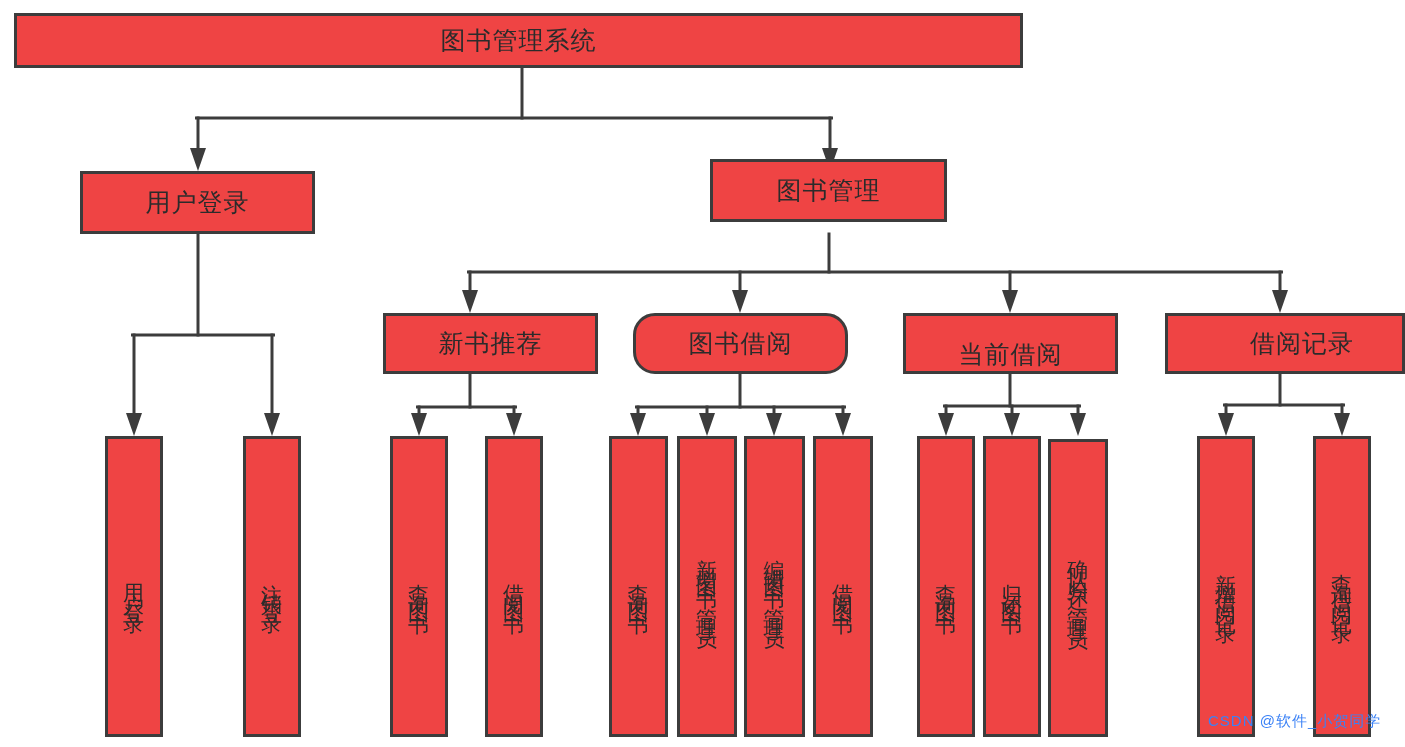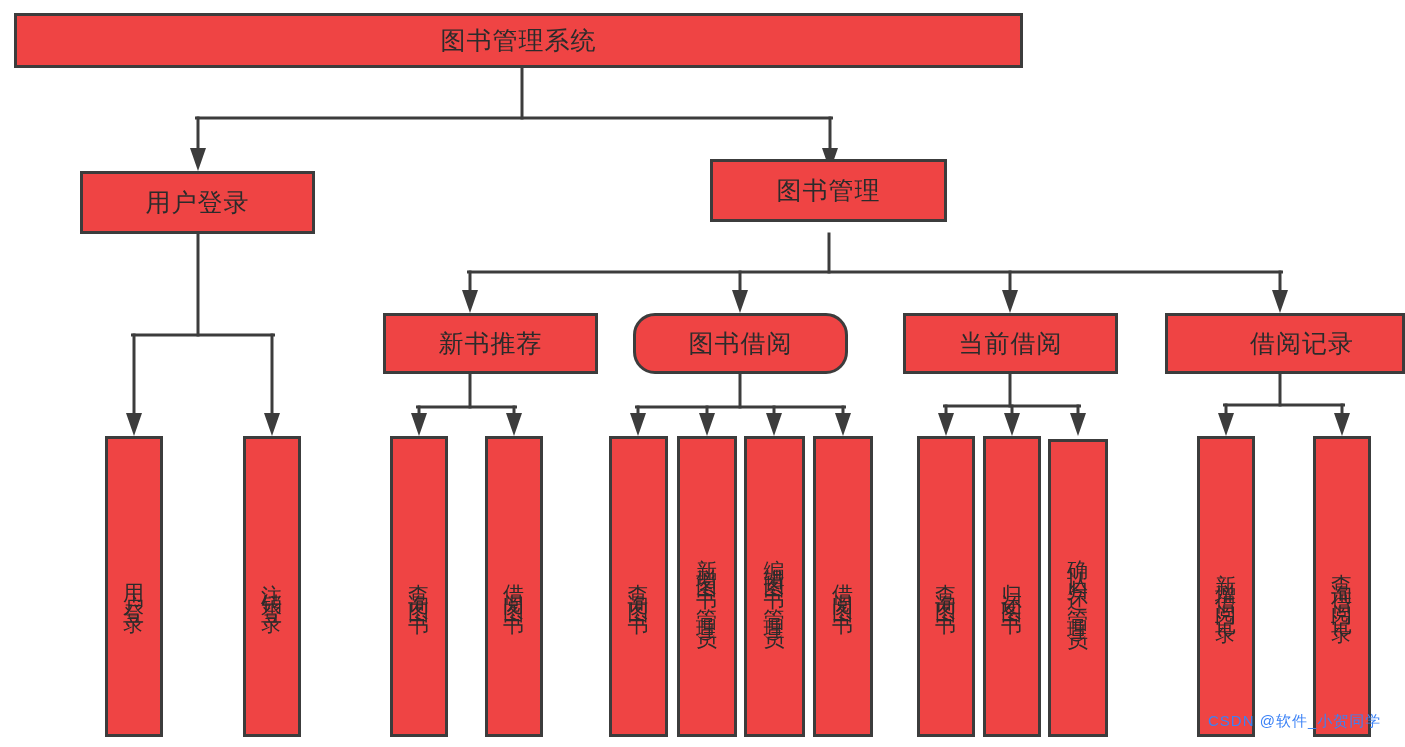--- a/index.html
+++ b/index.html
@@ -121,21 +121,21 @@
   <div class="node hnode" style="left:710px; top:159px; width:237px; height:63px;">
     <span>图书管理</span>
   </div>
 
   <div class="node hnode" style="left:363px; top:313px; width:215px; height:61px;margin-left:20px;">
     <span>新书推荐</span>
   </div>
   <div class="node hnode" style="left:633px; top:313px; width:215px; height:61px;border-radius:22px;">
     <span>图书借阅</span>
   </div>
-  <div class="node hnode" style="left:903px; top:313px; width:215px; height:61px;">
+  <div class="node hnode" style="left:903px; top:313px; width:215px; height:61px;align-items:flex-end;">
     <span>当前借阅</span>
   </div>
   <div class="node hnode" style="left:1165px; top:313px; width:240px; height:61px;padding-left:34px;">
     <span>借阅记录</span>
   </div>
 
   <div class="node vnode" style="left:105px; top:436px; width:58px; height:301px;">
     <span class="vtext">用户登录</span>
   </div>
   <div class="node vnode" style="left:243px; top:436px; width:58px; height:301px;">

